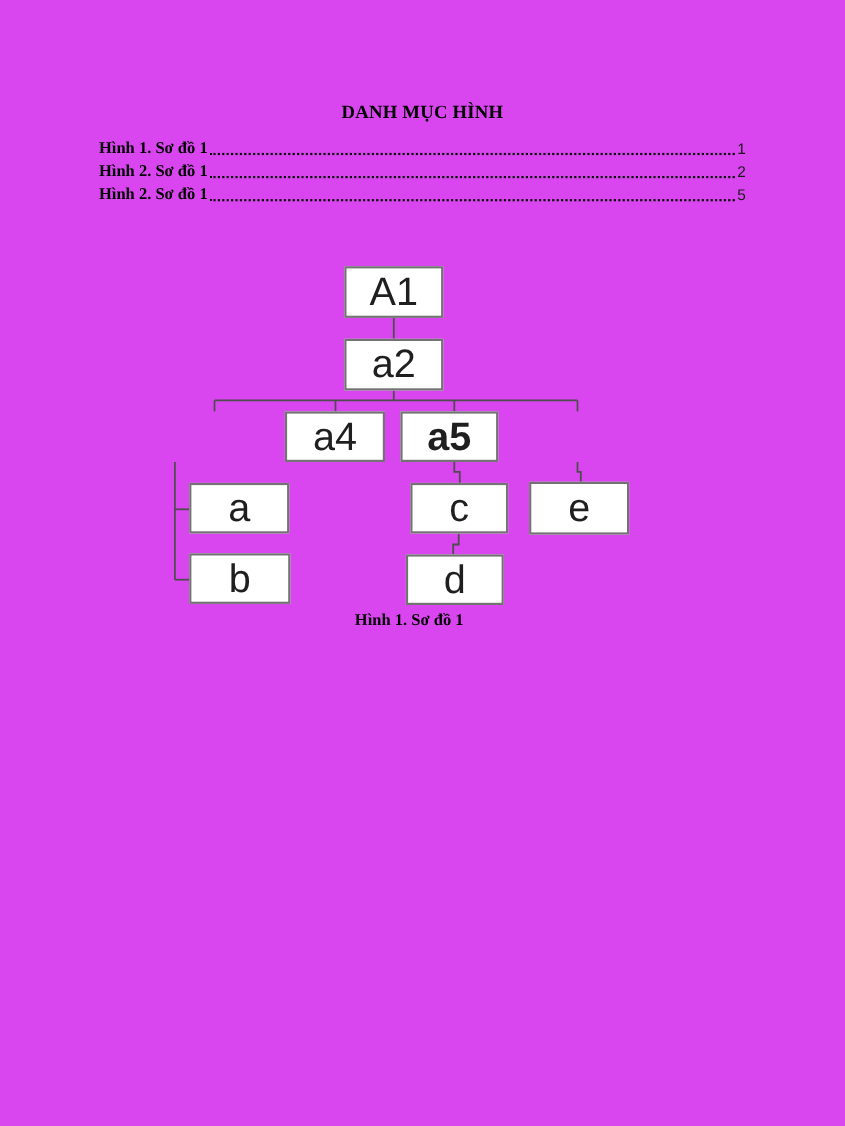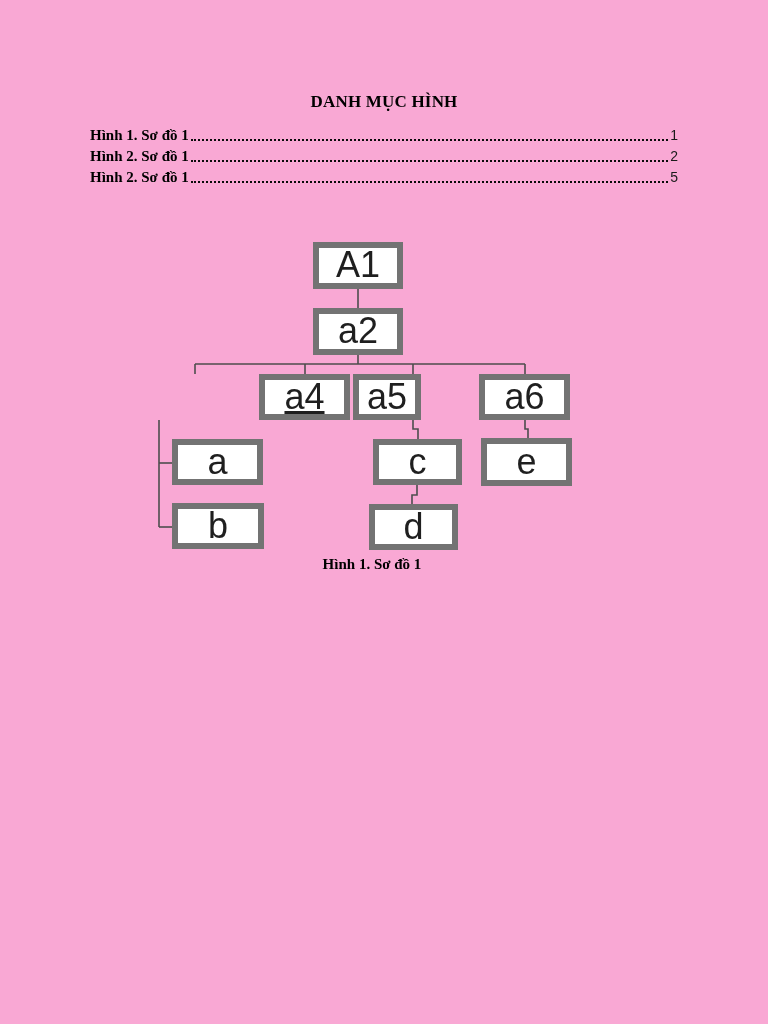--- a/index.html
+++ b/index.html
@@ -1,21 +1,21 @@
 <!DOCTYPE html>
 <html><head>
 <meta charset="utf-8">
 <style>
   * { margin: 0; padding: 0; box-sizing: border-box; }
   html, body { background: #ffffff; }
   .page {
     position: relative;
     width: 768px;
     height: 1024px;
-    background: #f9a8d4;
+    background: #d946ef;
     overflow: hidden;
     font-family: "Liberation Serif", serif;
     color: #000000;
   }
 
   
   .doc-title {
     position: absolute;
     top: 92px;
     left: 0;
@@ -72,35 +72,35 @@
   }
   .connectors {
     position: absolute;
     top: 0;
     left: 0;
     pointer-events: none;
   }
   .node {
     position: absolute;
     background: #ffffff;
-    border: 6px solid #737373;
+    border: 2px solid #737373;
     display: flex;
     align-items: center;
     justify-content: center;
     font-family: "Liberation Sans", sans-serif;
     font-size: 36px;
     line-height: 1;
     color: #1f1f1f;
     padding-bottom: 1px;
   }
   .n-A1 { left: 313px; top: 242px; width: 90px; height: 47px; }
   .n-a2 { left: 313px; top: 308px; width: 90px; height: 47px; }
   .n-a3 { left: 150px; top: 374px; width: 92px; height: 46px; }
-  .n-a4 { left: 259px; top: 374px; width: 91px; height: 46px; text-decoration: underline; }
-  .n-a5 { left: 353px; top: 374px; width: 68px; height: 46px; }
+  .n-a4 { left: 259px; top: 374px; width: 91px; height: 46px; }
+  .n-a5 { left: 364px; top: 374px; width: 89px; height: 46px; font-weight: bold; }
   .n-a6 { left: 479px; top: 374px; width: 91px; height: 46px; }
   .n-a  { left: 172px; top: 439px; width: 91px; height: 46px; }
   .n-b  { left: 172px; top: 503px; width: 92px; height: 46px; }
   .n-c  { left: 373px; top: 439px; width: 89px; height: 46px; }
   .n-d  { left: 369px; top: 504px; width: 89px; height: 46px; }
   .n-e  { left: 481px; top: 438px; width: 91px; height: 48px; }
 
   
   .caption {
     position: absolute;
@@ -161,21 +161,20 @@
 
       <path d="M417 485 L417 495 L412 495 L412 504"></path>
 
       <path d="M525 420 L525 429 L528 429 L528 438"></path>
     </svg>
 
     <div class="node n-A1">A1</div>
     <div class="node n-a2">a2</div>
     <div class="node n-a4">a4</div>
     <div class="node n-a5">a5</div>
-    <div class="node n-a6">a6</div>
     <div class="node n-a">a</div>
     <div class="node n-b">b</div>
     <div class="node n-c">c</div>
     <div class="node n-d">d</div>
     <div class="node n-e">e</div>
   </div>
 
   <div class="caption">Hình 1. Sơ đồ 1</div>
 
 </div>

